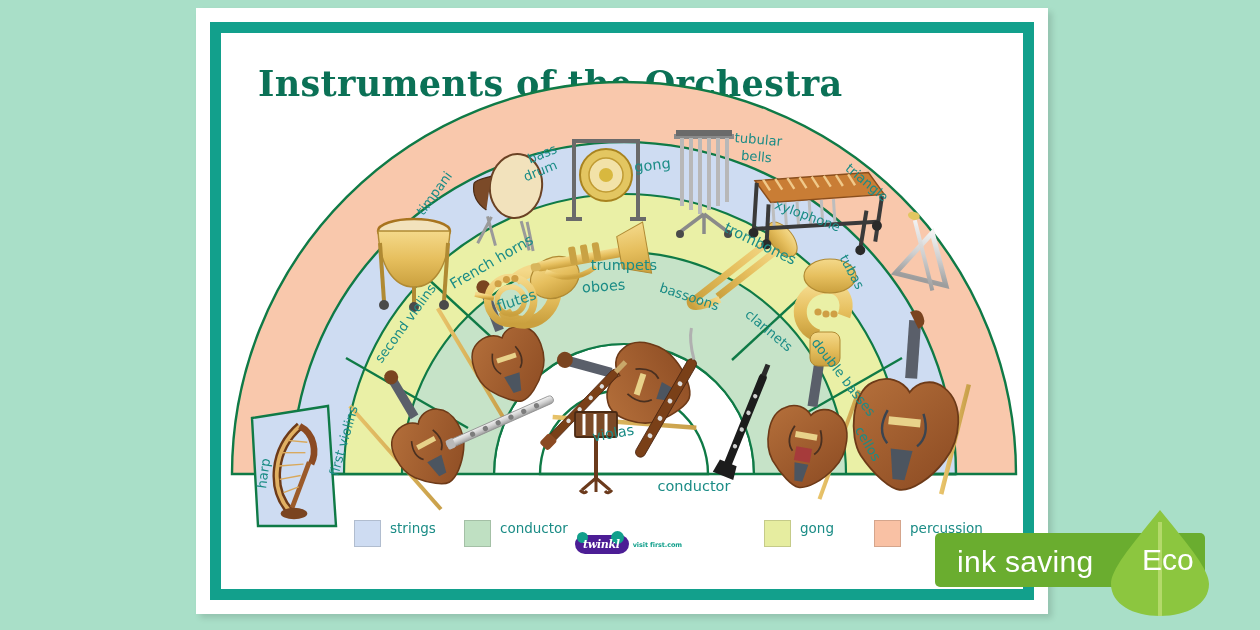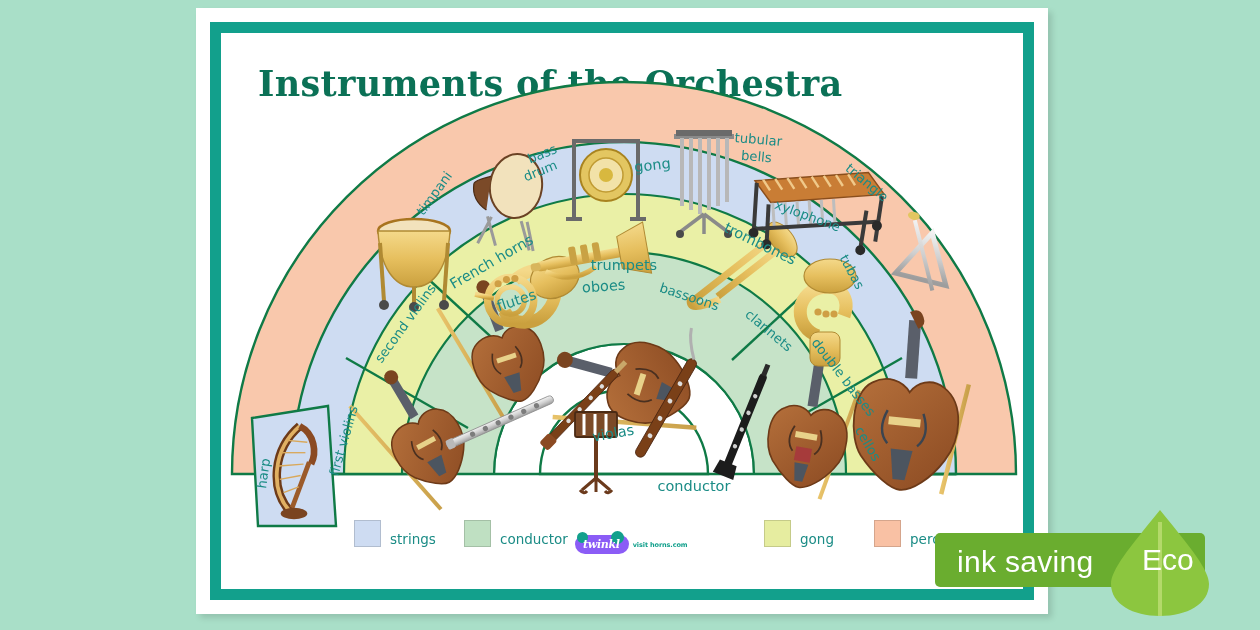--- a/index.html
+++ b/index.html
@@ -42,32 +42,32 @@
     font-size:13.2px;
     font-weight:500;
   }
   #fan text.big{font-size:14.5px;}
 
   
   #legend{
     position:absolute;left:150px;top:512px;width:620px;height:34px;
   }
   .legend-item{
-    position:absolute;top:0;display:flex;align-items:flex-end;gap:9px;
+    position:absolute;top:0;display:flex;align-items:flex-start;gap:9px;
   }
   .sw{width:25px;height:25px;border:1px solid rgba(0,0,0,.14);}
   .lgl{font-size:13.5px;color:#1b8c86;}
   .li0{left:8px;} .li1{left:118px;} .li2{left:418px;} .li3{left:528px;}
 
   
   #twinkl{
     position:absolute;left:379px;top:527px;display:flex;align-items:center;gap:4px;
   }
   #twinkl .cloud{
-    position:relative;background:#8b5cf6;color:#fff;
+    position:relative;background:#4c1d95;color:#fff;
     font-family:"DejaVu Serif", serif;font-style:italic;font-weight:bold;
     font-size:11px;padding:3px 9px 3px 8px;border-radius:9px 9px 10px 10px;
     letter-spacing:-.3px;
   }
   #twinkl .cloud::before{
     content:"";position:absolute;left:2px;top:-3px;width:11px;height:11px;
     background:#12a08c;border-radius:50%;
   }
   #twinkl .cloud::after{
     content:"";position:absolute;right:5px;top:-4px;width:13px;height:13px;
@@ -485,21 +485,21 @@
       <div class="legend-item li3">
         <span class="sw" style="background:#f9c1a4"></span>
         <span class="lgl">percussion</span>
       </div>
     </div>
 
     <div id="twinkl">
       <div class="cloud">
         <span>twinkl</span>
       </div>
-      <div class="visit">visit horns.com</div>
+      <div class="visit">visit first.com</div>
     </div>
   </div>
 
   <div id="eco">
     <div id="eco-bar"></div>
     <div id="eco-bar-lbl">ink saving</div>
     <svg id="leaf" viewBox="0 0 110 110">
       <path d="M55 2 C 86 40 104 62 104 76 C 104 96 82 108 55 108 C 28 108 6 96 6 76 C 6 62 24 40 55 2 Z" fill="#8cc63f"></path>
       <line x1="55" y1="14" x2="55" y2="108" stroke="#b4d96a" stroke-width="4"></line>
     </svg>

